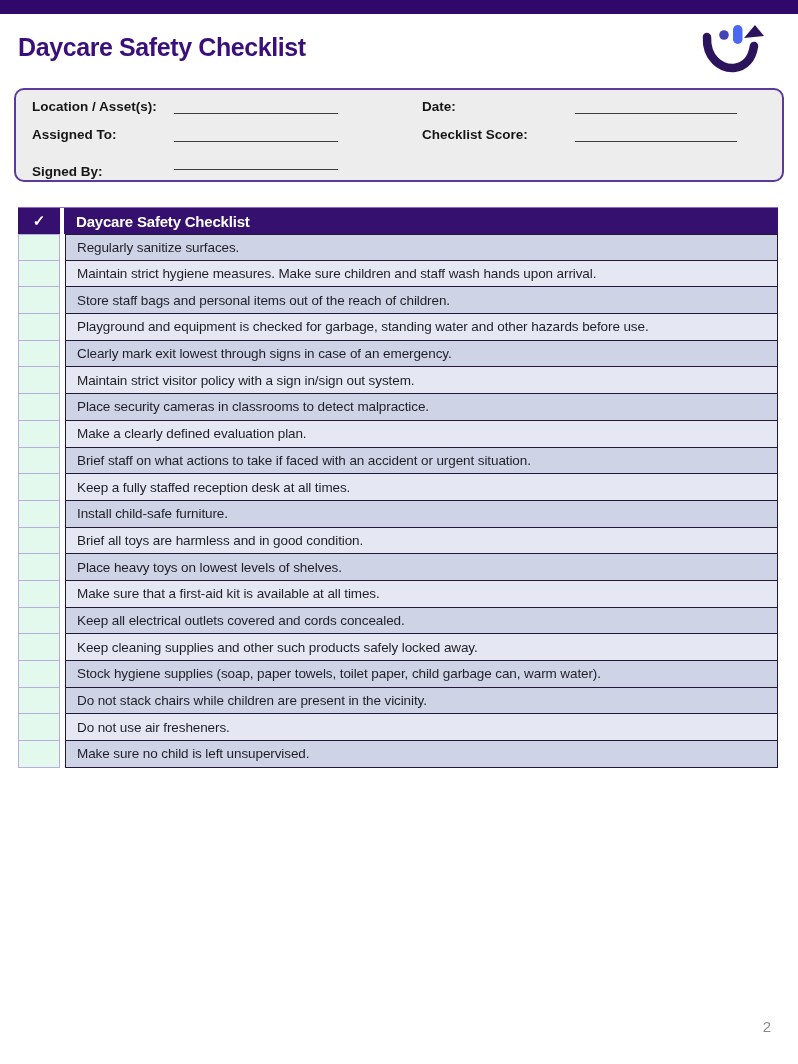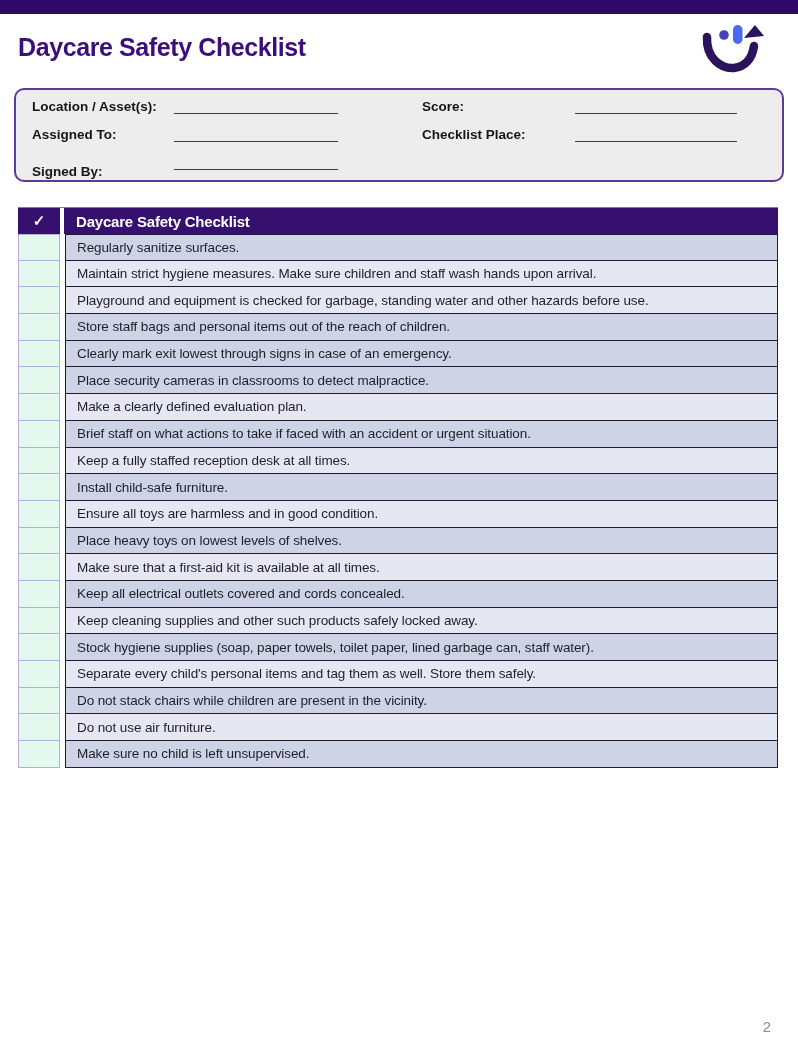--- a/index.html
+++ b/index.html
@@ -107,27 +107,27 @@
       <polygon points="44,14 55,1 64,12" fill="var(--logo-dark)"></polygon>
       <circle cx="24" cy="11" r="4.8" fill="var(--logo-dot)"></circle>
       <rect x="33" y="1" width="9.5" height="19" rx="4.7" fill="var(--logo-pill)"></rect>
     </svg>
   </div>
 
   <div class="form-box">
     <div class="f-label f-l0">Location / Asset(s):</div>
     <div class="f-line  f-ln0"></div>
 
-    <div class="f-label f-l1">Score:</div>
+    <div class="f-label f-l1">Date:</div>
     <div class="f-line  f-ln1"></div>
 
     <div class="f-label f-l2">Assigned To:</div>
     <div class="f-line  f-ln2"></div>
 
-    <div class="f-label f-l3">Checklist Place:</div>
+    <div class="f-label f-l3">Checklist Score:</div>
     <div class="f-line  f-ln3"></div>
 
     <div class="f-label f-l4">Signed By:</div>
     <div class="f-line  f-ln4"></div>
   </div>
 
   <div class="table">
     <div class="thead">
       <div class="th-check">
         <span>✓</span>
@@ -139,35 +139,40 @@
         <div class="trow dark">
           <div class="check-cell"></div>
           <div class="gutter"></div>
           <div class="text-cell">Regularly sanitize surfaces.</div>
         </div>
         <div class="trow light">
           <div class="check-cell"></div>
           <div class="gutter"></div>
           <div class="text-cell">Maintain strict hygiene measures. Make sure children and staff wash hands upon arrival.</div>
         </div>
+        <div class="trow dark">
+          <div class="check-cell"></div>
+          <div class="gutter"></div>
+          <div class="text-cell">Store staff bags and personal items out of the reach of children.</div>
+        </div>
         <div class="trow light">
           <div class="check-cell"></div>
           <div class="gutter"></div>
           <div class="text-cell">Playground and equipment is checked for garbage, standing water and other hazards before use.</div>
         </div>
         <div class="trow dark">
           <div class="check-cell"></div>
           <div class="gutter"></div>
-          <div class="text-cell">Store staff bags and personal items out of the reach of children.</div>
-        </div>
-        <div class="trow dark">
-          <div class="check-cell"></div>
-          <div class="gutter"></div>
           <div class="text-cell">Clearly mark exit lowest through signs in case of an emergency.</div>
         </div>
+        <div class="trow light">
+          <div class="check-cell"></div>
+          <div class="gutter"></div>
+          <div class="text-cell">Maintain strict visitor policy with a sign in/sign out system.</div>
+        </div>
         <div class="trow dark">
           <div class="check-cell"></div>
           <div class="gutter"></div>
           <div class="text-cell">Place security cameras in classrooms to detect malpractice.</div>
         </div>
         <div class="trow light">
           <div class="check-cell"></div>
           <div class="gutter"></div>
           <div class="text-cell">Make a clearly defined evaluation plan.</div>
         </div>
@@ -182,21 +187,21 @@
           <div class="text-cell">Keep a fully staffed reception desk at all times.</div>
         </div>
         <div class="trow dark">
           <div class="check-cell"></div>
           <div class="gutter"></div>
           <div class="text-cell">Install child-safe furniture.</div>
         </div>
         <div class="trow light">
           <div class="check-cell"></div>
           <div class="gutter"></div>
-          <div class="text-cell">Ensure all toys are harmless and in good condition.</div>
+          <div class="text-cell">Brief all toys are harmless and in good condition.</div>
         </div>
         <div class="trow dark">
           <div class="check-cell"></div>
           <div class="gutter"></div>
           <div class="text-cell">Place heavy toys on lowest levels of shelves.</div>
         </div>
         <div class="trow light">
           <div class="check-cell"></div>
           <div class="gutter"></div>
           <div class="text-cell">Make sure that a first-aid kit is available at all times.</div>
@@ -207,36 +212,31 @@
           <div class="text-cell">Keep all electrical outlets covered and cords concealed.</div>
         </div>
         <div class="trow light">
           <div class="check-cell"></div>
           <div class="gutter"></div>
           <div class="text-cell">Keep cleaning supplies and other such products safely locked away.</div>
         </div>
         <div class="trow dark">
           <div class="check-cell"></div>
           <div class="gutter"></div>
-          <div class="text-cell">Stock hygiene supplies (soap, paper towels, toilet paper, lined garbage can, staff water).</div>
-        </div>
-        <div class="trow light">
-          <div class="check-cell"></div>
-          <div class="gutter"></div>
-          <div class="text-cell">Separate every child's personal items and tag them as well. Store them safely.</div>
+          <div class="text-cell">Stock hygiene supplies (soap, paper towels, toilet paper, child garbage can, warm water).</div>
         </div>
         <div class="trow dark">
           <div class="check-cell"></div>
           <div class="gutter"></div>
           <div class="text-cell">Do not stack chairs while children are present in the vicinity.</div>
         </div>
         <div class="trow light">
           <div class="check-cell"></div>
           <div class="gutter"></div>
-          <div class="text-cell">Do not use air furniture.</div>
+          <div class="text-cell">Do not use air fresheners.</div>
         </div>
         <div class="trow dark">
           <div class="check-cell"></div>
           <div class="gutter"></div>
           <div class="text-cell">Make sure no child is left unsupervised.</div>
         </div>
       </div>
   </div>
 
   <div class="pagenum">2</div>

